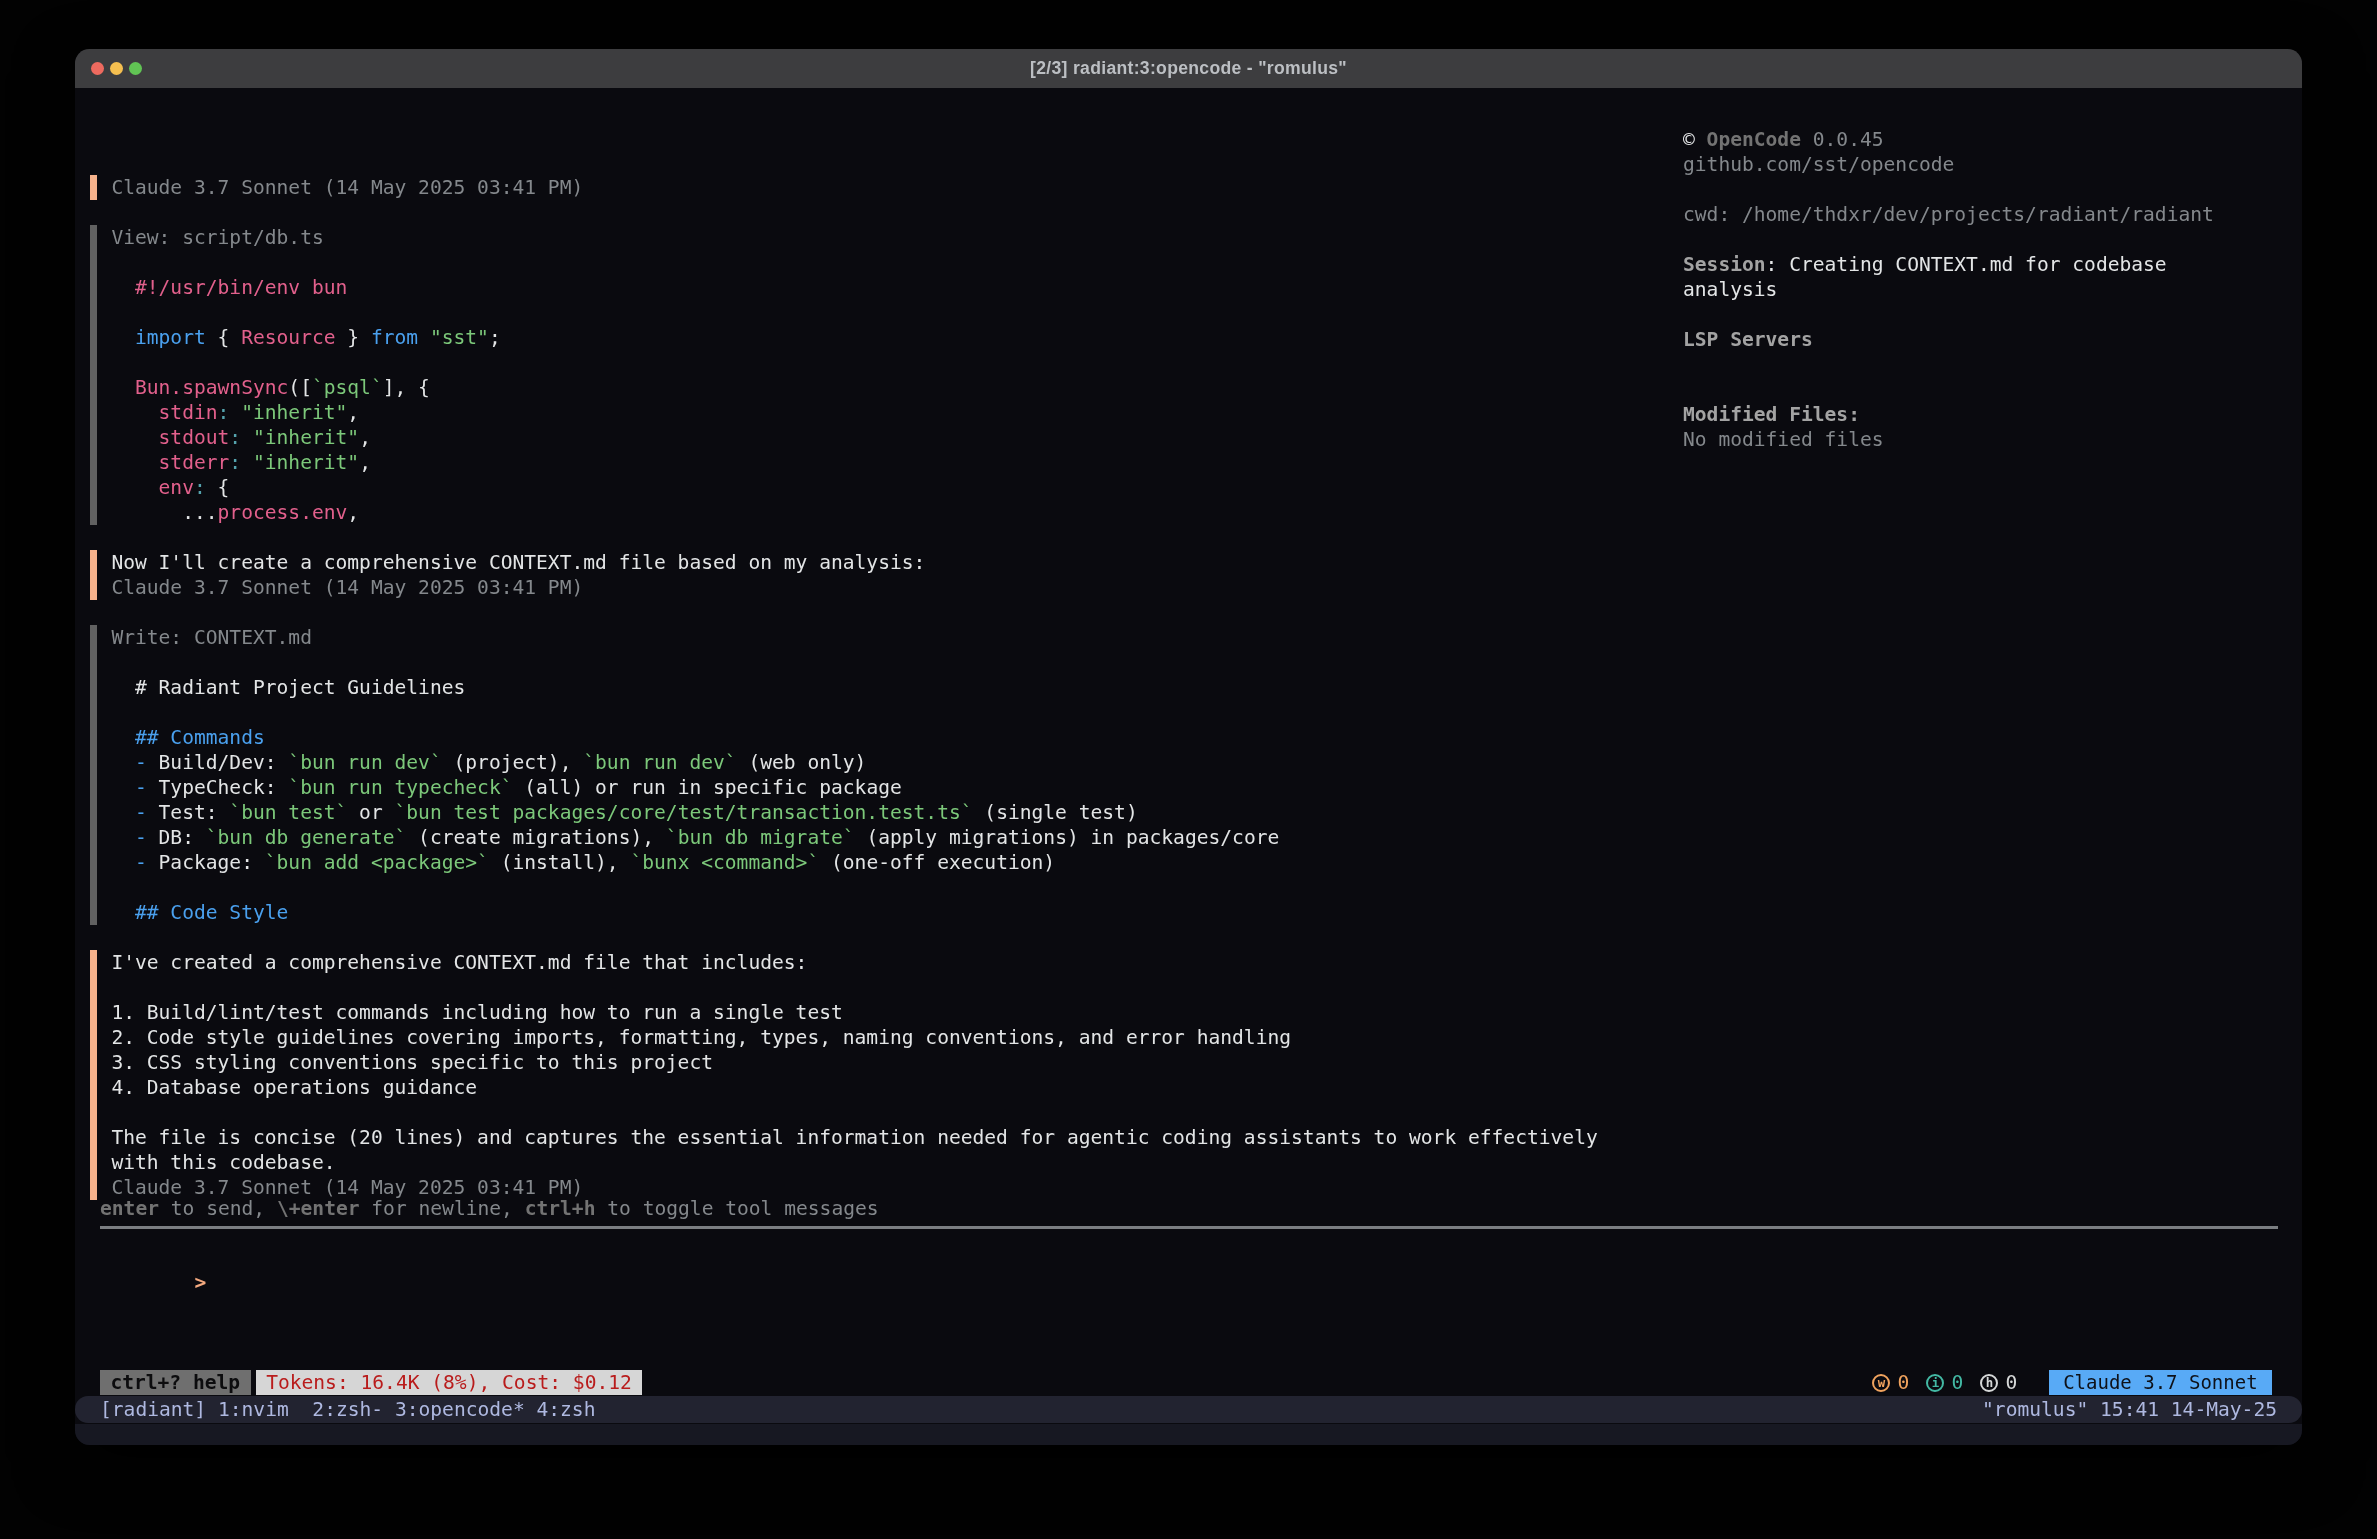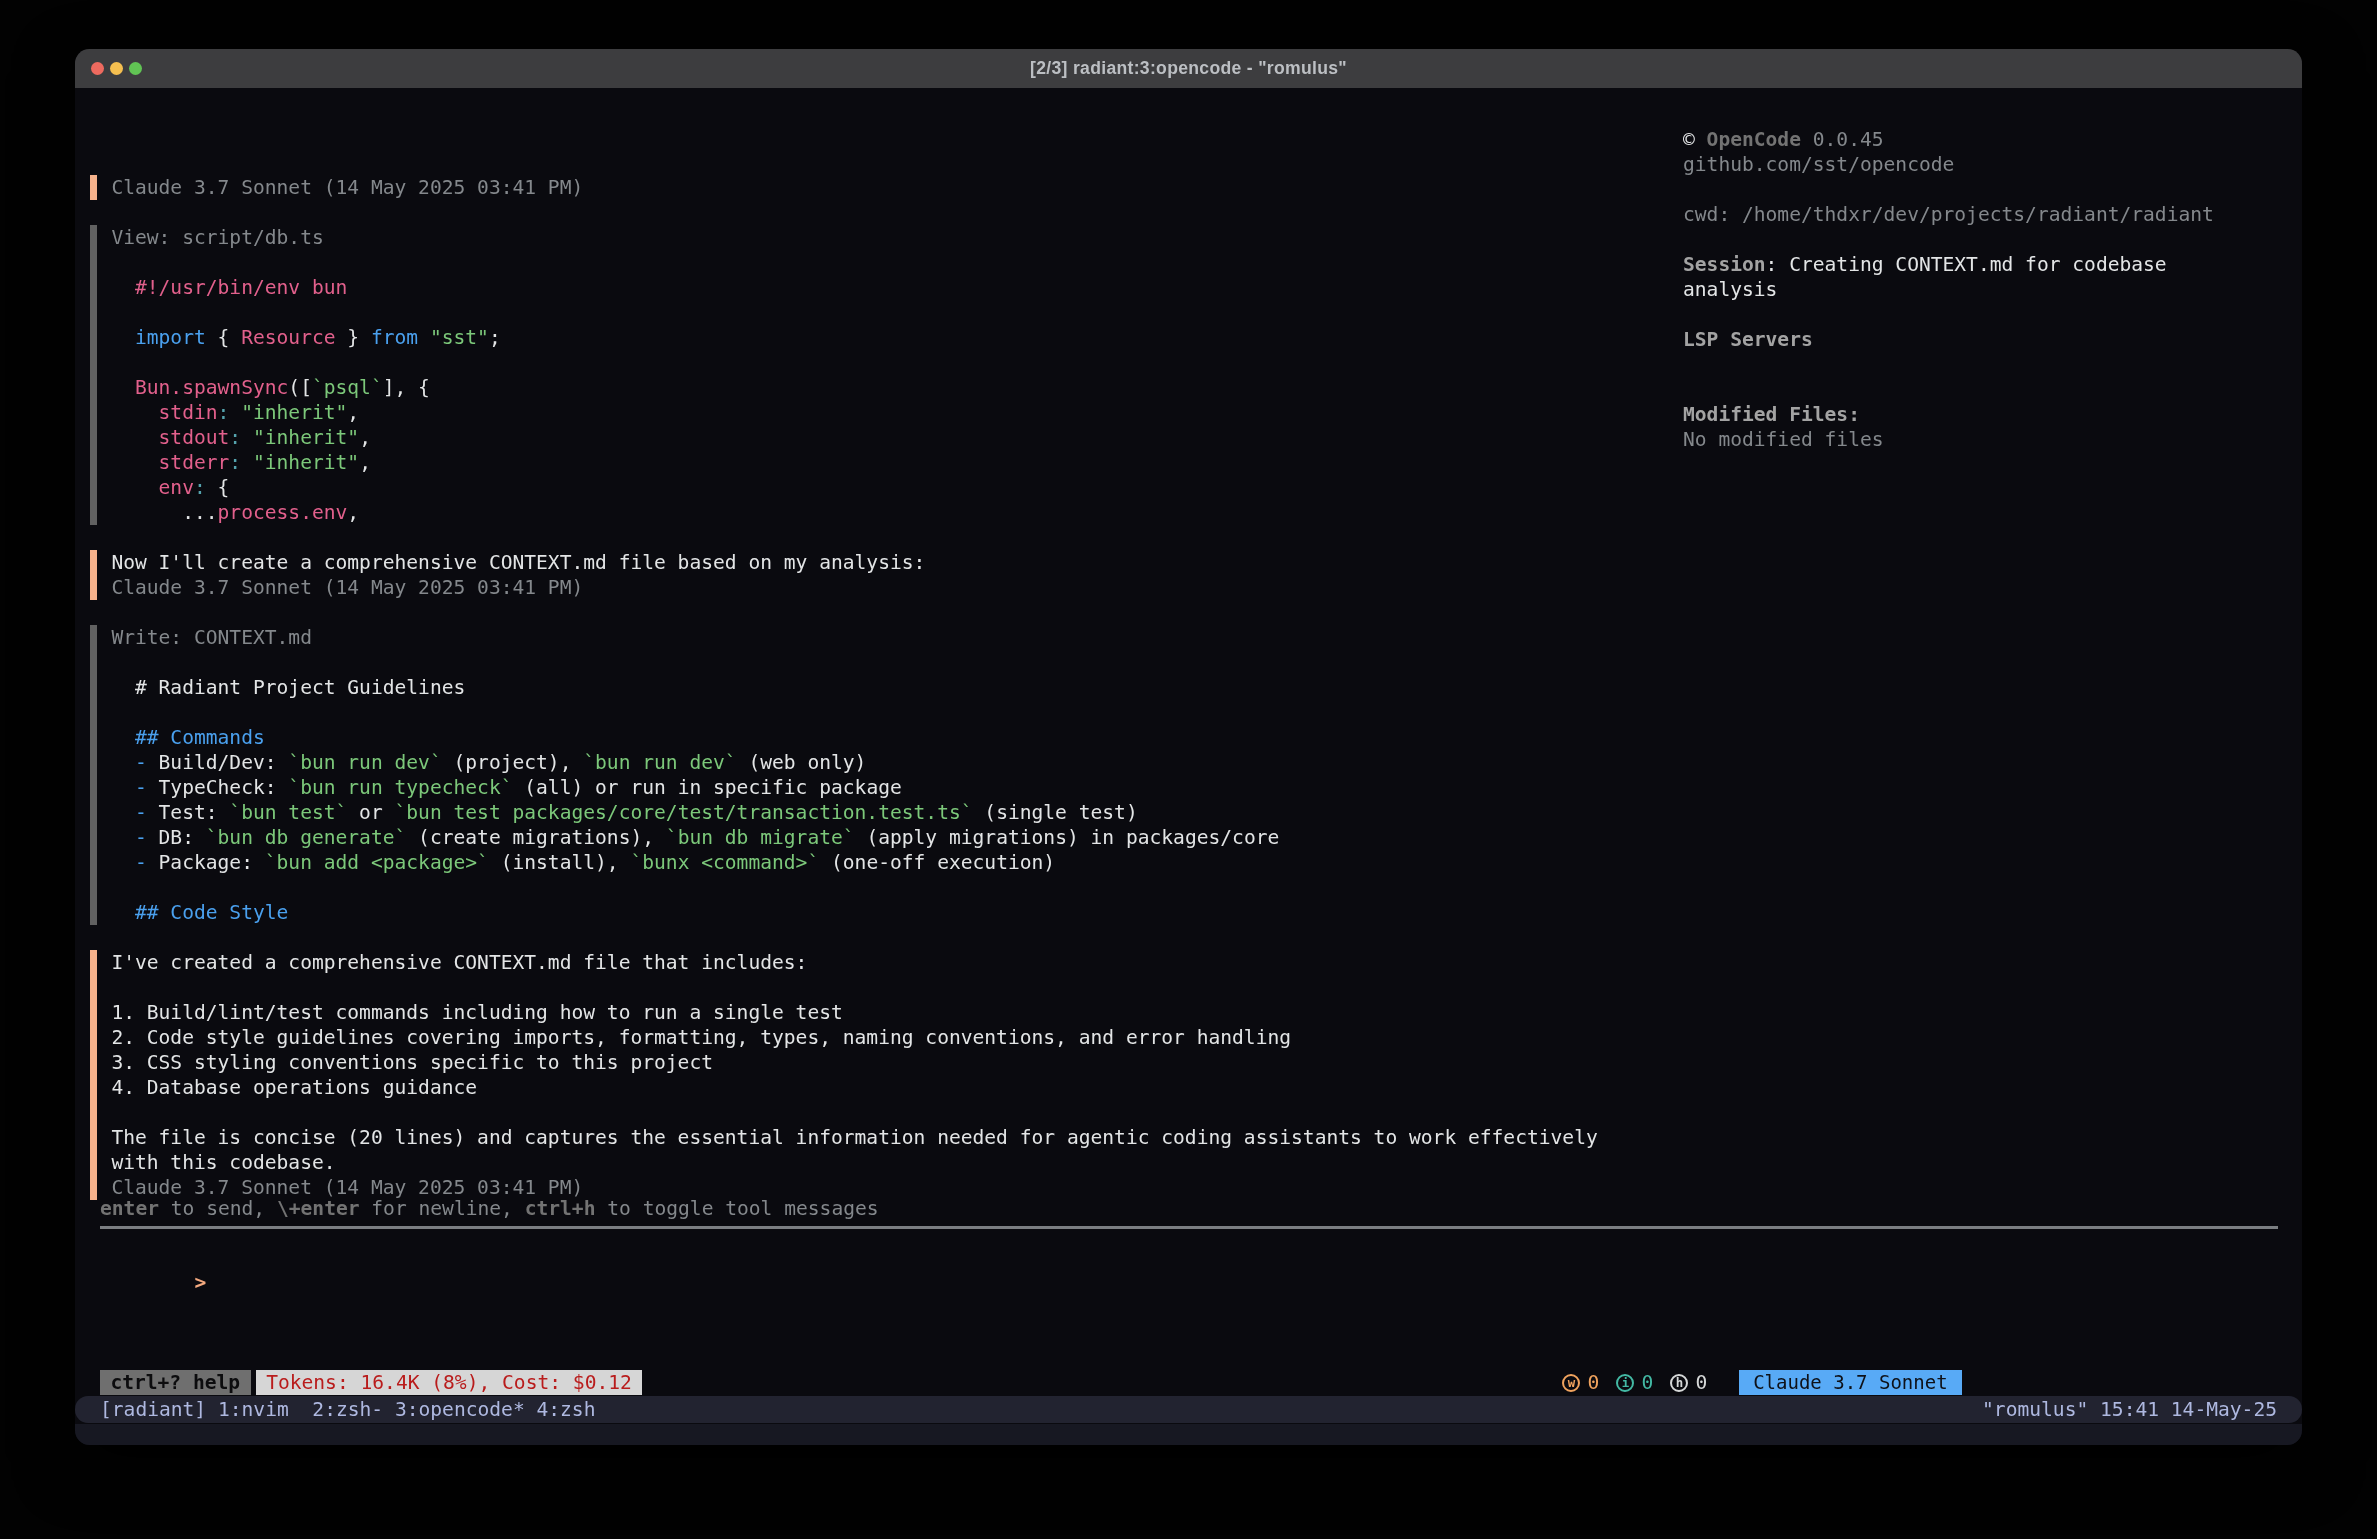--- a/index.html
+++ b/index.html
@@ -36,21 +36,21 @@
   .block { border-left:7.2px solid #606060; padding-left:14.4px; margin-bottom:25px; }
   .accent-orange { border-left-color:#f6b28c; }
   .accent-gray   { border-left-color:#616161; }
 
   .sidebar { position:absolute; left:1608px; top:39px; width:613px; }
 
   .help-row { position:absolute; left:25px; top:1108px; }
   .input-sep { position:absolute; left:25px; top:1138px; width:2178px; height:2.6px; background:#7b7e82; }
   .prompt-row { position:absolute; left:25px; top:1157px; font-weight:bold; }
 
-  .statusbar { position:absolute; left:25px; top:1282px; width:1862px; height:25px;
+  .statusbar { position:absolute; left:25px; top:1282px; width:2172px; height:25px;
                display:flex; align-items:center; }
   .chip { height:25px; line-height:25px; padding:0 10.4px; font-size:19.6px; }
   .chip-help { background:#6f6f6f; color:#0c0c0e; font-weight:bold; margin-right:5.2px; }
   .chip-tokens { background:#d6d6d6; color:#b91c1c; }
   .status-right { margin-left:auto; display:flex; align-items:center; gap:17px; }
   .diag-group { display:flex; align-items:center; gap:17px; margin-right:14.4px; }
   .diag { display:flex; align-items:center; gap:7.2px; font-size:19.6px; }
   .diag .circ { display:inline-flex; align-items:center; justify-content:center;
                 width:18px; height:18px; border:2px solid currentColor; border-radius:50%;
                 font-size:12.4px; font-weight:bold; }

